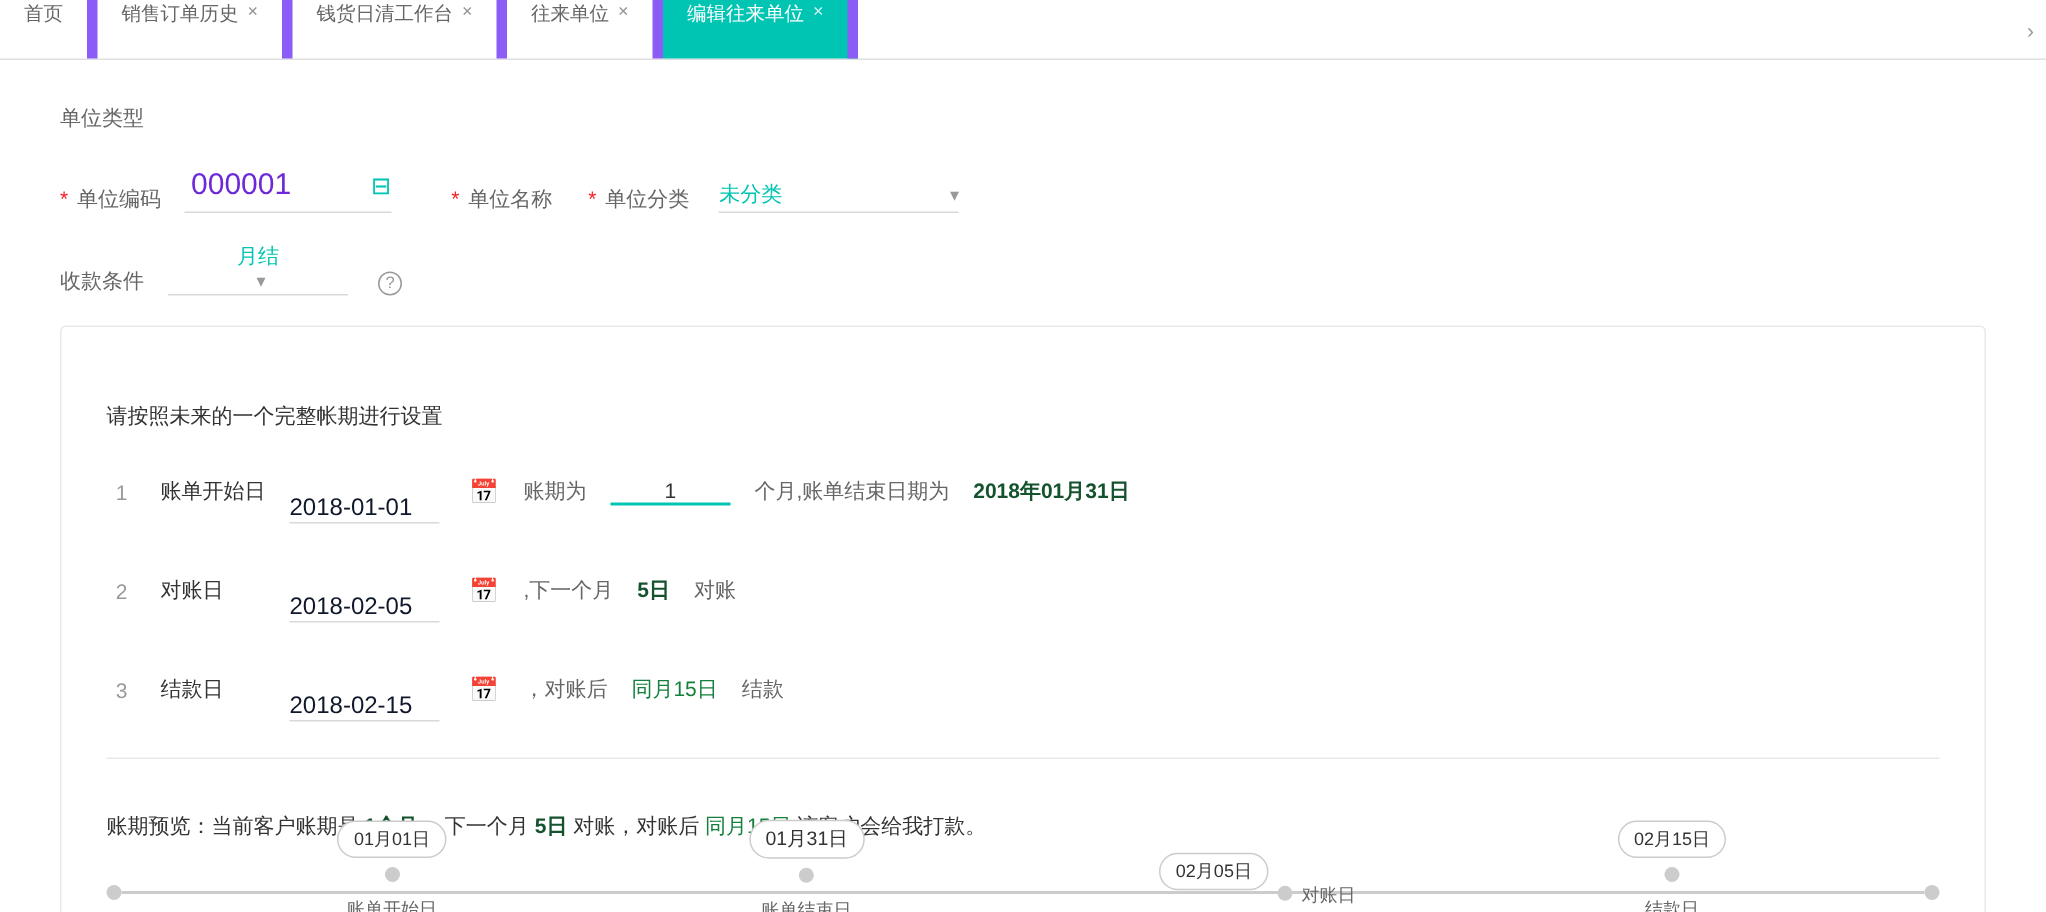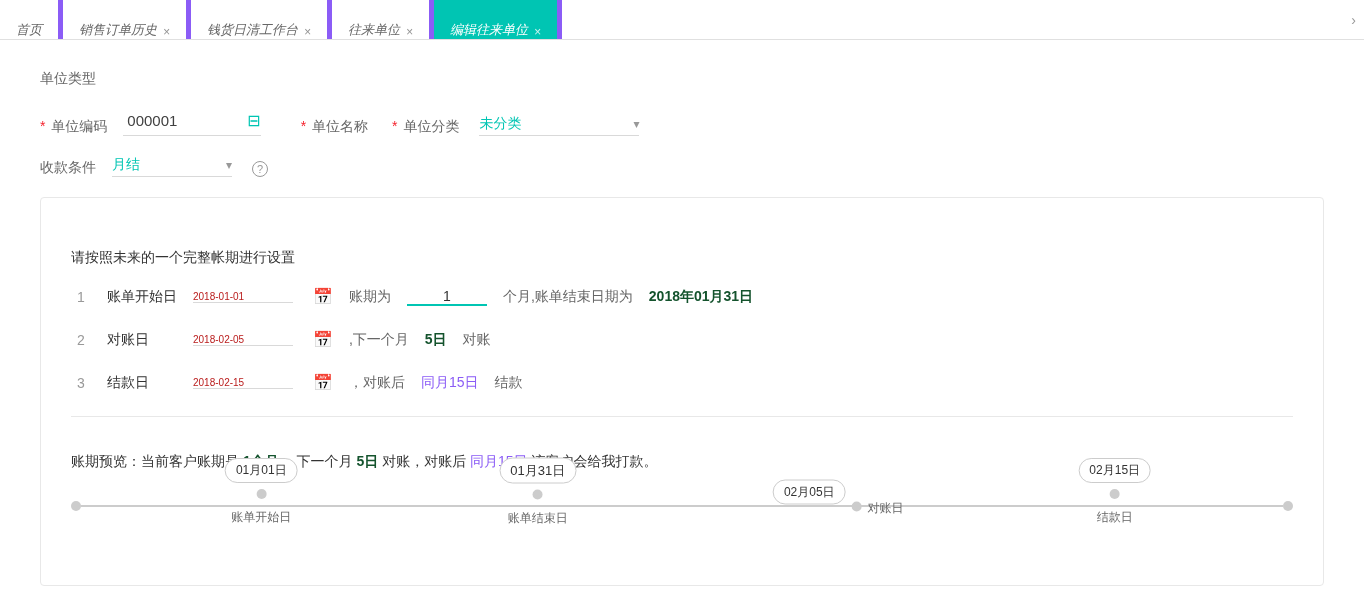--- a/index.html
+++ b/index.html
@@ -8,29 +8,28 @@
     
     .tab-bar {
       display: flex;
       align-items: stretch;
       background: #fff;
       border-bottom: 1px solid #e0e0e0;
       height: 40px;
     }
     .tab {
       display: flex;
-      align-items: flex-end;
+      align-items: flex-start;
       padding: 0 16px;
       cursor: pointer;
       color: #666;
       font-size: 13px;
-      border-right: 5px solid #8b5cf6;
+      border-right: 7px solid #8b5cf6;
       gap: 6px;
       white-space: nowrap;
-      font-style: italic;
     }
     .tab.active {
       background: #00c5b3;
       color: #fff;
     }
     .tab .close-btn {
       font-size: 12px;
       color: inherit;
       opacity: 0.7;
       cursor: pointer;
@@ -113,22 +112,22 @@
     }
     .input-wrapper {
       display: flex;
       align-items: center;
       border-bottom: 1px solid #d9d9d9;
       padding-bottom: 2px;
     }
     .input-wrapper input {
       border: none;
       outline: none;
-      font-size: 15px;
-      color: #404040;
+      font-size: 20px;
+      color: #6d28d9;
       background: transparent;
       width: 140px;
     }
 
     
     .select-wrapper {
       display: flex;
       align-items: center;
       border-bottom: 1px solid #d9d9d9;
       padding-bottom: 2px;
@@ -182,42 +181,43 @@
       text-align: center;
     }
     .row-label {
       min-width: 70px;
       color: #333;
       font-size: 14px;
     }
     .date-input {
       border: none;
       border-bottom: 1px solid #d9d9d9;
-      font-size: 10px;
-      color: #b91c1c;
+      font-size: 16px;
+      color: #0f172a;
       outline: none;
       background: transparent;
       width: 100px;
+      margin-top: 23px;
     }
     .period-input {
       border: none;
       border-bottom: 2px solid #00c5b3;
       font-size: 14px;
       color: #333;
       outline: none;
       background: transparent;
       width: 80px;
       text-align: center;
     }
     .row-desc {
       font-size: 14px;
       color: #666;
     }
     .highlight-orange { color: #14532d; font-weight: bold; }
-    .highlight-teal { color: #8b5cf6; }
+    .highlight-teal { color: #15803d; }
 
     
     .preview-text {
       font-size: 14px;
       color: #333;
       padding: 16px 0 20px 0;
     }
 
     
     .timeline {
@@ -299,21 +299,21 @@
       <span>单位分类</span>
     </span>
     <div class="select-wrapper" style="margin-left:4px;">
       <span class="select-value">未分类</span>
       <span class="select-arrow">▾</span>
     </div>
   </div>
 
   <div class="form-row">
     <span class="form-label">收款条件</span>
-    <div class="select-wrapper" style="min-width:120px;">
+    <div class="select-wrapper" style="min-width:120px;flex-direction:column;">
       <span class="select-value">月结</span>
       <span class="select-arrow">▾</span>
     </div>
     <span class="help-icon">?</span>
   </div>
 
   <div class="section-box">
     <div class="section-title">请按照未来的一个完整帐期进行设置</div>
 
     <div class="data-row">

